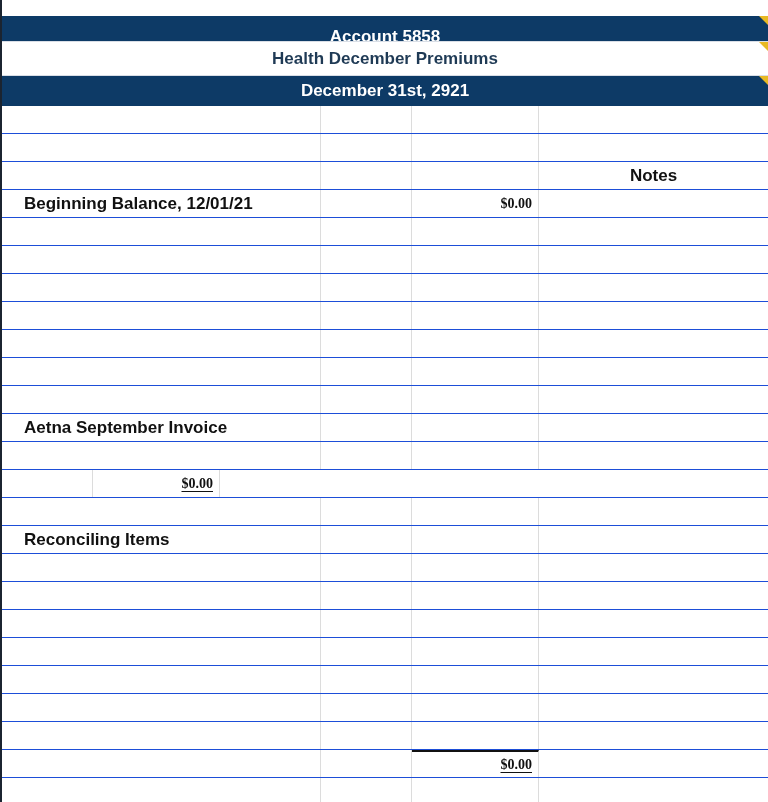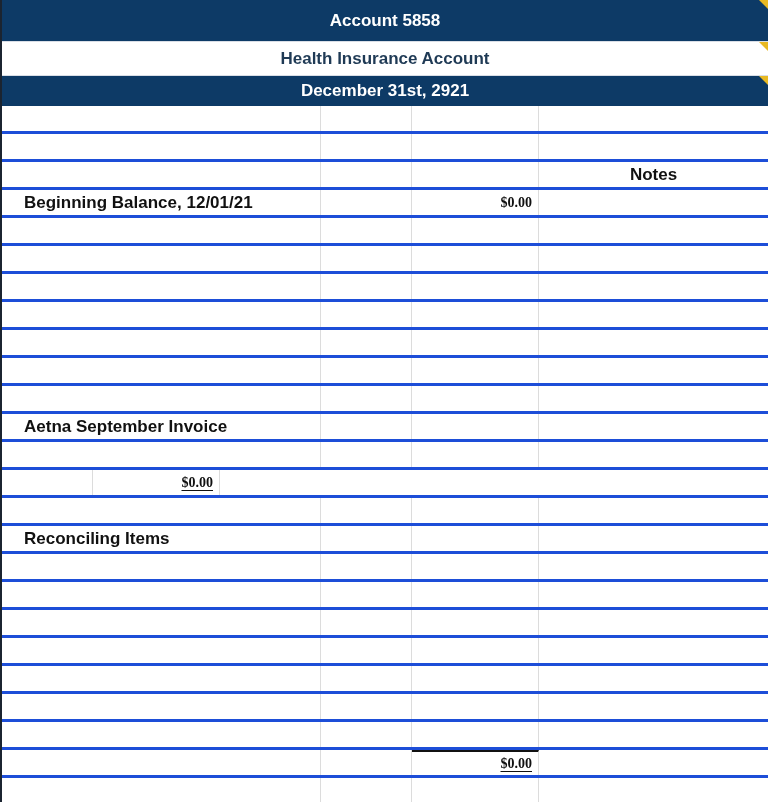--- a/index.html
+++ b/index.html
@@ -22,41 +22,41 @@
       left: 0;
       width: 766px;
       display: flex;
       align-items: center;
       justify-content: center;
       font-weight: bold;
       font-size: 17px;
     }
     .band.navy { background: #0d3a66; color: #ffffff; }
     .band.white { background: #ffffff; color: #1f3a55; border-top: 1px solid #d9dee6; border-bottom: 1px solid #d9dee6; }
-    .band-title { top: 0; height: 41px; }
+    .band-title { top: 16px; height: 41px; }
     .band-subtitle { top: 41px; height: 35px; }
     .band-date { top: 76px; height: 30px; }
     .comment-flag {
       position: absolute;
       right: 0;
       width: 0; height: 0;
       border-top: 9px solid #e8b923;
       border-left: 9px solid transparent;
     }
     .grid {
       position: absolute;
       top: 106px;
       left: 0;
       width: 766px;
     }
     .row {
       position: relative;
       height: 28px;
       display: flex;
-      border-bottom: 3px solid #1d4ed8;
+      border-bottom: 1px solid #1d4ed8;
     }
     .cell {
       height: 100%;
       display: flex;
       align-items: center;
       border-right: 1px solid #dcdcdc;
       font-weight: bold;
       font-size: 17px;
       color: #111111;
       white-space: nowrap;
@@ -73,21 +73,21 @@
 </head>
 <body>
 
 <div class="sheet">
 
   <div class="band navy band-title">
     <span>Account 5858</span>
     <span class="comment-flag" style="top:0;"></span>
   </div>
   <div class="band white band-subtitle">
-    <span>Health Insurance Account</span>
+    <span>Health December Premiums</span>
     <span class="comment-flag" style="top:0;"></span>
   </div>
   <div class="band navy band-date">
     <span>December 31st, 2921</span>
     <span class="comment-flag" style="top:0;"></span>
   </div>
 
   <div class="grid">
 
     <div class="row">

